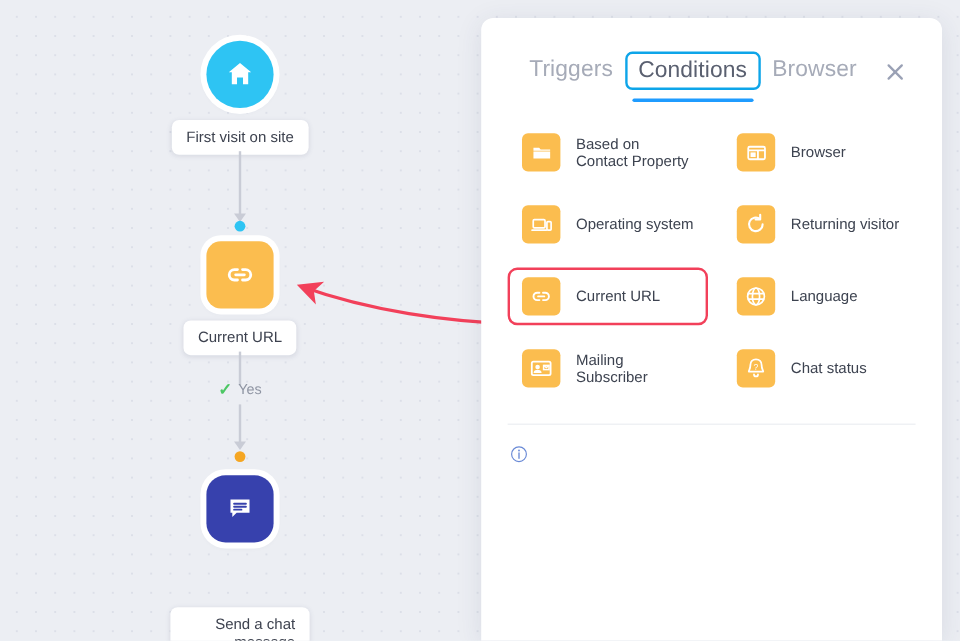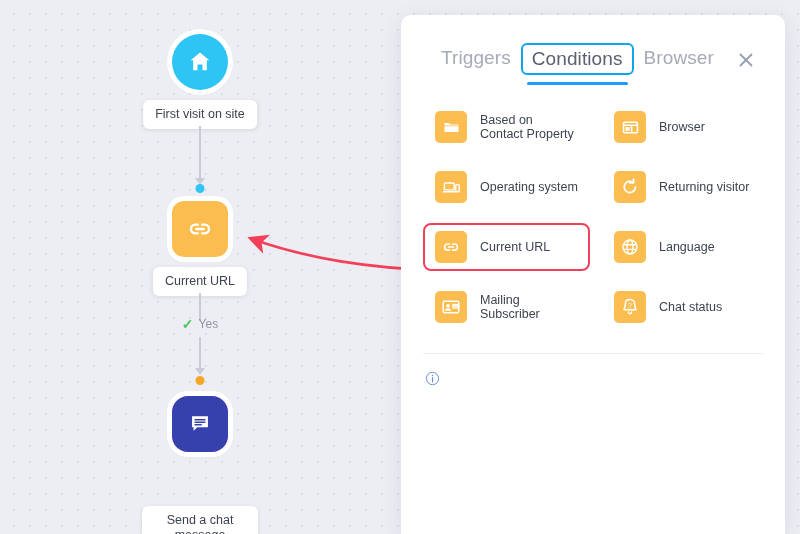--- a/index.html
+++ b/index.html
@@ -32,21 +32,21 @@
   .ico.sq-lg{width:56px;height:56px;border-radius:16px;}
 
   .ico-home{background:#2ec4f3;}
   .ico-url{background:#fbbd4f;}
   .ico-chat{background:#3741ad;}
 
   .label{
     background:#ffffff;border-radius:6px;
     box-shadow:0 1px 4px rgba(60,70,110,.13);
     color:#3d424f;font-size:12.5px;line-height:15px;
-    padding:7px 12px;text-align:center;white-space:nowrap;
+    padding:7px 12px;text-align:right;white-space:nowrap;
     position:absolute;left:50%;transform:translateX(-50%);
   }
   .label.two{white-space:normal;width:92px;margin-top:44px;}
 
   .conn{position:absolute;left:200px;width:2px;background:#c9ccd6;transform:translateX(-50%);}
   .arrowhead{
     position:absolute;left:200px;transform:translateX(-50%);
     width:0;height:0;border-left:5px solid transparent;border-right:5px solid transparent;
     border-top:7px solid #c9ccd6;
   }

